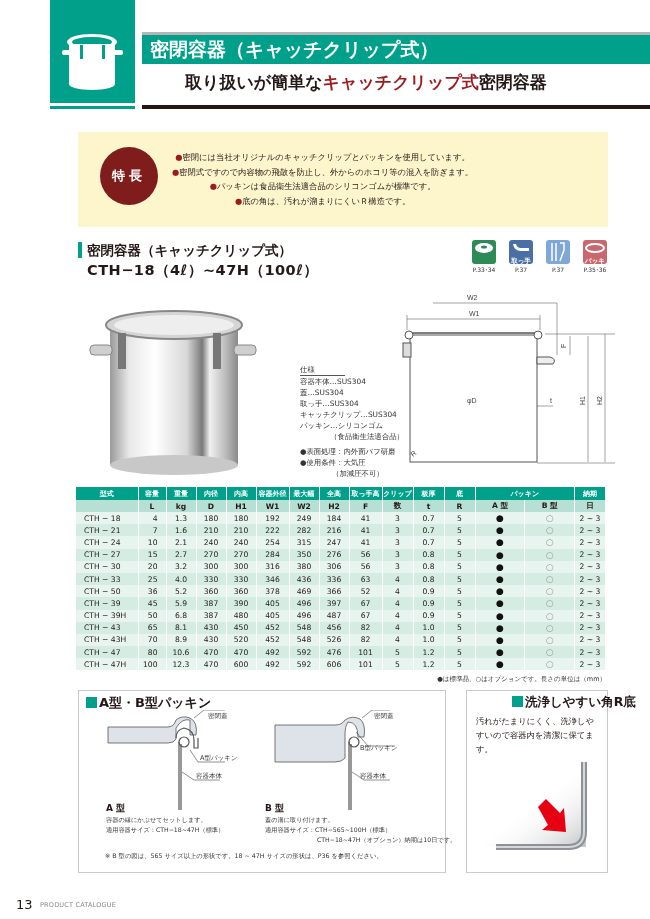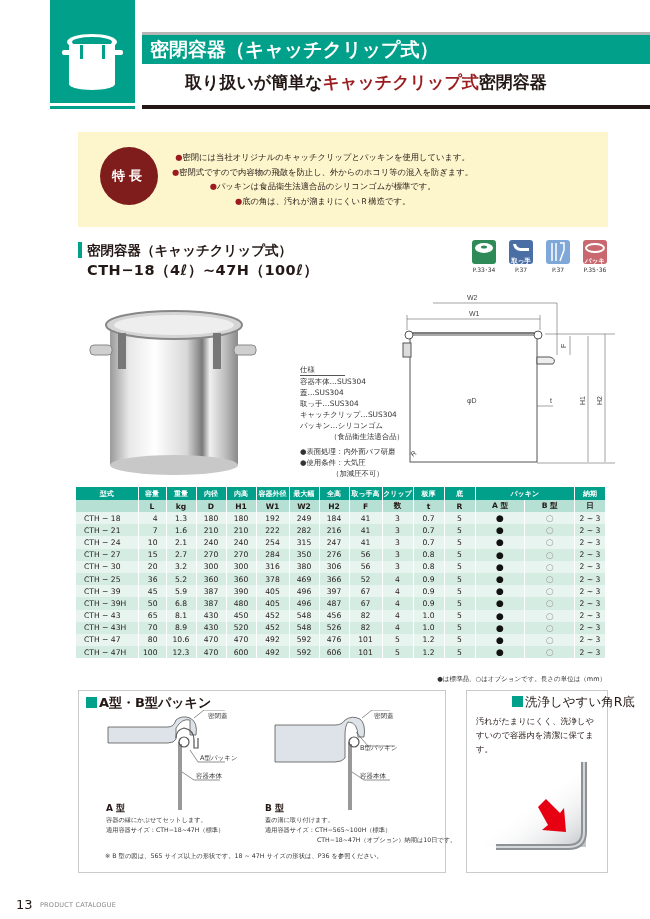--- a/index.html
+++ b/index.html
@@ -55,21 +55,21 @@
   .pk-title { left: 86px; top: 694px; font-size: 13px; font-weight: bold; }
   .sq { display: inline-block; width: 11px; height: 11px; background: #00a08a; margin-right: 2px; vertical-align: -1px; }
   .pk-svg { left: 90px; top: 710px; width: 350px; height: 100px; }
   .pk-label { font-size: 6.5px; color: #333; }
   .pk-type { font-size: 9px; font-weight: bold; }
   .pk-desc { font-size: 6.2px; line-height: 10px; color: #333; }
   .pk-foot { left: 105px; top: 852px; font-size: 6.3px; color: #333; }
 
   
   .r-box { left: 466px; top: 690px; width: 142px; height: 183px; border: 1px solid #c9caca; }
-  .r-title { left: 476px; top: 694px; font-size: 12.5px; font-weight: normal; padding-left: 36px; }
+  .r-title { left: 476px; top: 694px; font-size: 12.5px; font-weight: bold; padding-left: 36px; }
   .r-text { left: 476px; top: 714px; width: 126px; font-size: 8.3px; line-height: 14px; }
   .r-svg { left: 476px; top: 762px; width: 126px; height: 100px; }
 
   
   .pg-num { left: 16px; top: 897px; font-size: 13px; color: #231815; }
   .pg-cat { left: 40px; top: 901px; font-size: 6.5px; color: #888; letter-spacing: 0.2px; }
 </style>
 </head>
 <body>
 
@@ -326,21 +326,38 @@
         <td>306</td>
         <td>56</td>
         <td>3</td>
         <td>0.8</td>
         <td>5</td>
         <td class="blk">●</td>
         <td class="opt">○</td>
         <td>2 ~ 3</td>
       </tr>
       <tr>
-        <td class="model">CTH − 25</td>
+        <td class="model">CTH − 33</td>
+        <td class="cap">25</td>
+        <td>4.0</td>
+        <td>330</td>
+        <td>330</td>
+        <td>346</td>
+        <td>436</td>
+        <td>336</td>
+        <td>63</td>
+        <td>4</td>
+        <td>0.8</td>
+        <td>5</td>
+        <td class="blk">●</td>
+        <td class="opt">○</td>
+        <td>2 ~ 3</td>
+      </tr>
+      <tr>
+        <td class="model">CTH − 50</td>
         <td class="cap">36</td>
         <td>5.2</td>
         <td>360</td>
         <td>360</td>
         <td>378</td>
         <td>469</td>
         <td>366</td>
         <td>52</td>
         <td>4</td>
         <td>0.9</td>

